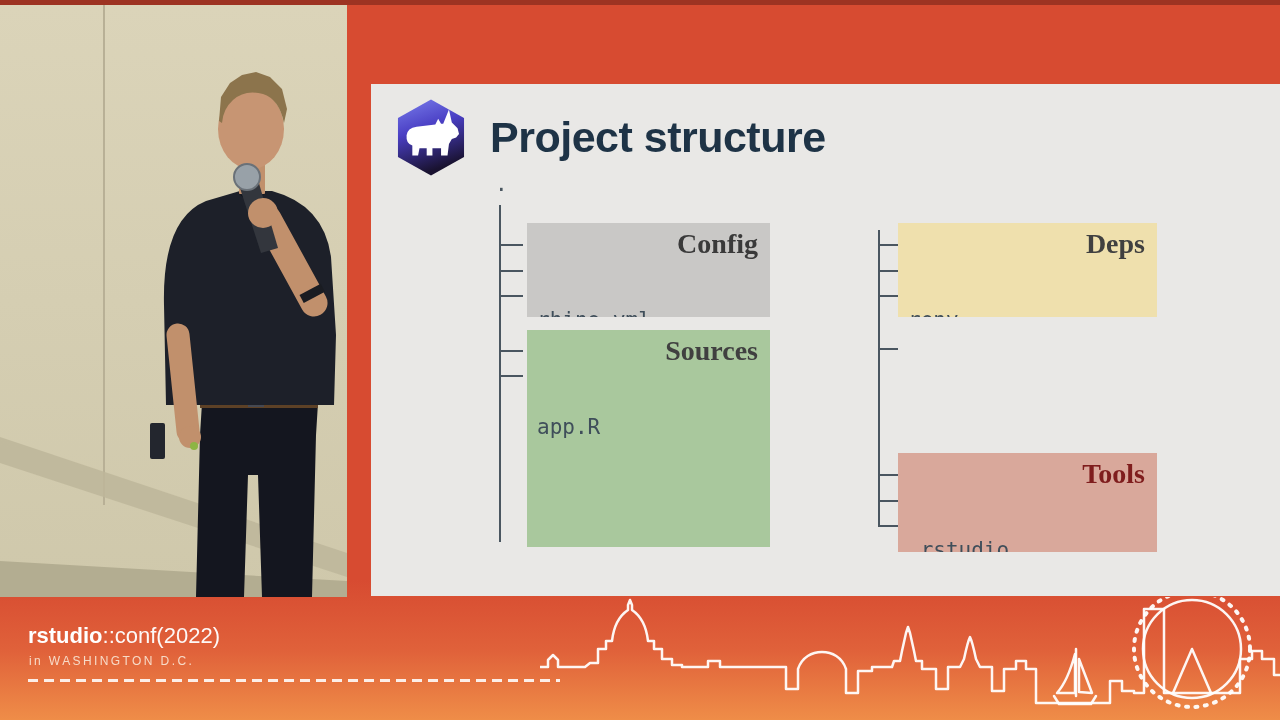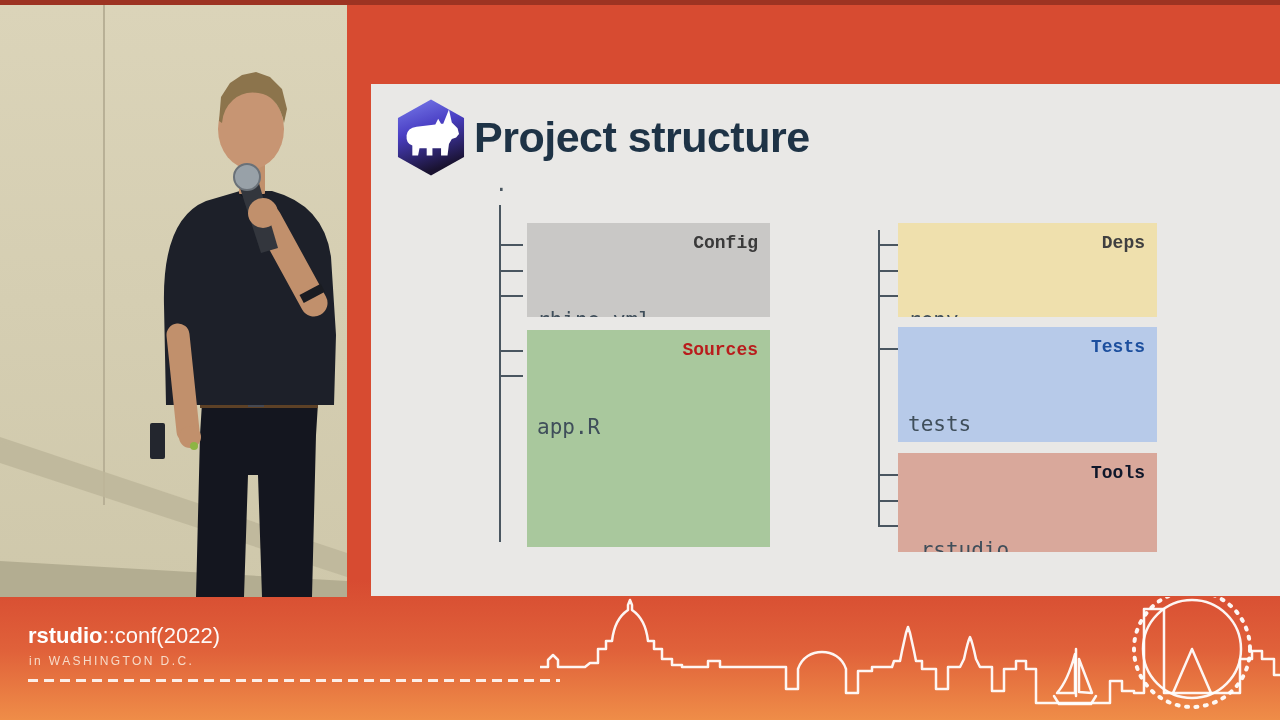--- a/index.html
+++ b/index.html
@@ -5,42 +5,42 @@
   html,body{margin:0;padding:0}
   body{
     width:1280px;height:720px;position:relative;overflow:hidden;
     font-family:"Liberation Sans",sans-serif;
     background:linear-gradient(180deg,#9d3322 0px,#9d3322 5px,#d74b31 5px,#d74b31 580px,#e0613a 650px,#ef8d48 720px);
   }
   
   #photo{position:absolute;left:0;top:5px;width:347px;height:592px}
   
   #slide{position:absolute;left:371px;top:84px;width:909px;height:512px;background:#e9e8e6}
-  #slide-header{position:absolute;left:24px;top:14px;display:flex;align-items:center;gap:7px}
+  #slide-header{position:absolute;left:24px;top:14px;display:flex;align-items:center;gap:23px}
   #slide-title{margin:0;font-size:43px;font-weight:700;color:#1e3346;letter-spacing:-0.5px}
   .trunk{position:absolute;width:2px;background:#4a5660}
   #trunk-left{left:128px;top:121px;height:337px}
   #trunk-right{left:507px;top:146px;height:297px}
   #tree-root{position:absolute;left:124px;top:88px;font-family:"DejaVu Sans Mono",monospace;font-size:21px;line-height:24px;color:#4a5660}
   .tick{position:absolute;height:2px;background:#4a5660}
   .tick.l{left:128px;width:24px}
   .tick.r{left:507px;width:20px}
   .gbox{position:absolute;box-sizing:border-box;padding:8px 10px;overflow:hidden;
         font-family:"DejaVu Sans Mono",monospace;font-size:21px;line-height:25.5px;color:#3f4e5a;white-space:pre}
   #box-config {left:156px;top:139px;width:243px;height:94px; background:#c9c8c6}
   #box-sources{left:156px;top:246px;width:243px;height:217px;background:#a9c89d}
   #box-deps   {left:527px;top:139px;width:259px;height:94px; background:#efe0ad}
   #box-tests  {left:527px;top:243px;width:259px;height:115px;background:#b7cae9}
   #box-tools  {left:527px;top:369px;width:259px;height:99px; background:#d9a89b}
-  .glabel{position:absolute;right:12px;top:8px;font-family:Liberation Mono, monospace;font-weight:700;font-size:18px}
+  .glabel{position:absolute;right:12px;top:8px;font-family:Liberation Serif, serif;font-weight:700;font-size:28px}
   #box-config .glabel{color:#3a3a3a}
-  #box-sources .glabel{color:#b91c1c}
+  #box-sources .glabel{color:#404040}
   #box-deps .glabel{color:#404040}
   #box-tests .glabel{color:#1c4f9e}
-  #box-tools .glabel{color:#0f172a}
+  #box-tools .glabel{color:#7f1d1d}
   .file-line{height:25.5px}
   
   #footer{position:absolute;left:0;top:597px;width:1228px;height:123px}
   #brand{position:absolute;left:28px;top:26px;font-size:22px;color:#ffffff;white-space:nowrap}
   #brand .b{font-weight:700}
   #brand .r{font-weight:400;opacity:.96}
   #location{position:absolute;left:29px;top:57px;font-size:12px;letter-spacing:2.4px;color:#f7dbc8;white-space:nowrap}
   #dashes{position:absolute;left:28px;top:82px;width:532px;height:3px;
           background:repeating-linear-gradient(90deg,rgba(255,255,255,.88) 0 10px,transparent 10px 16px)}
   #skyline{position:absolute;left:540px;top:0;width:740px;height:123px}
@@ -135,27 +135,20 @@
     
   </div>
 
   <div class="gbox" id="box-deps">
     <span class="glabel">Deps</span>
     <div class="file-line">renv</div>
     
     
   </div>
 
-  <div class="gbox" id="box-tests">
-    <span class="glabel">Tests</span>
-    <div class="file-line">tests</div>
-    
-    
-    
-  </div>
 
   <div class="gbox" id="box-tools">
     <span class="glabel">Tools</span>
     <div class="file-line">.rstudio</div>
     
     
   </div>
 </div>
 
 <div id="footer">

